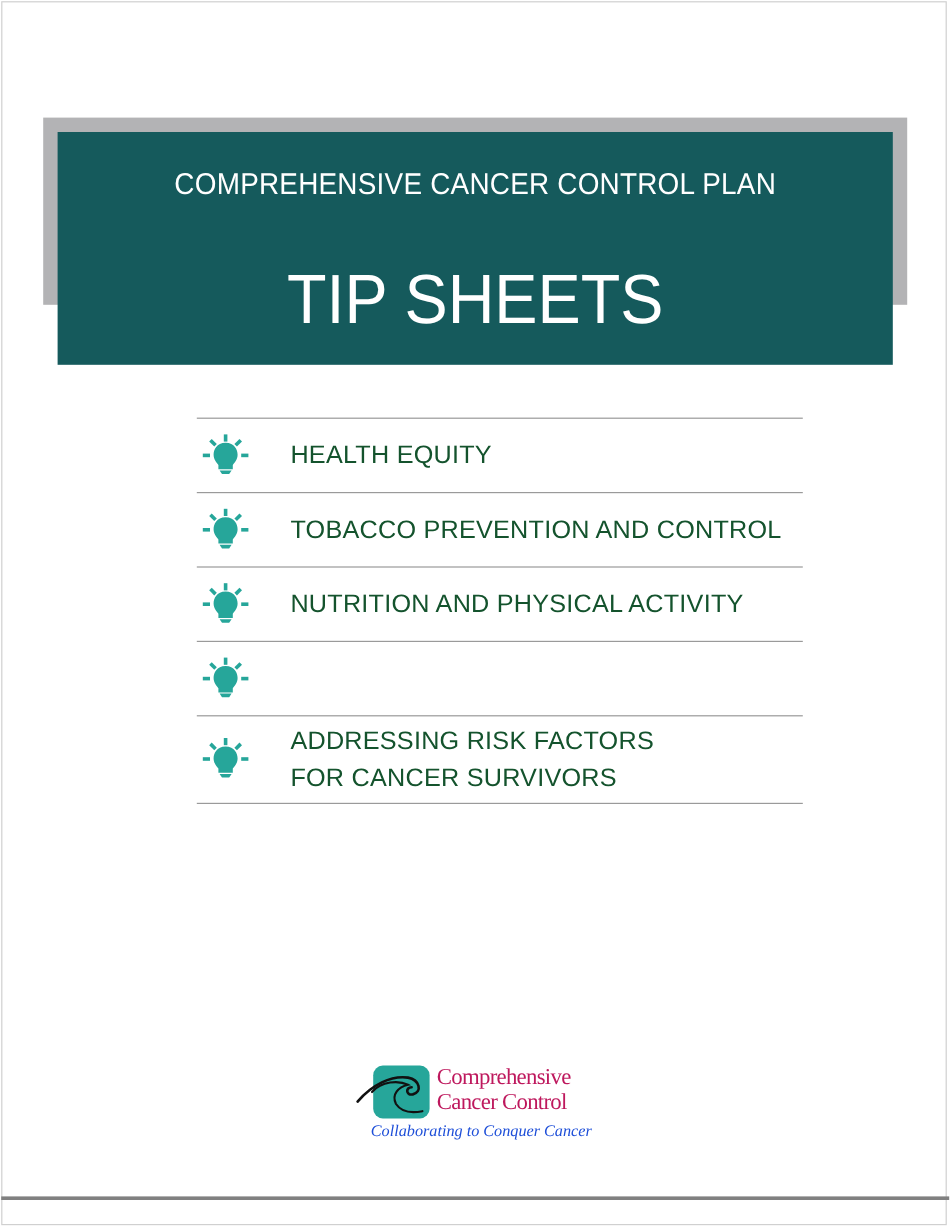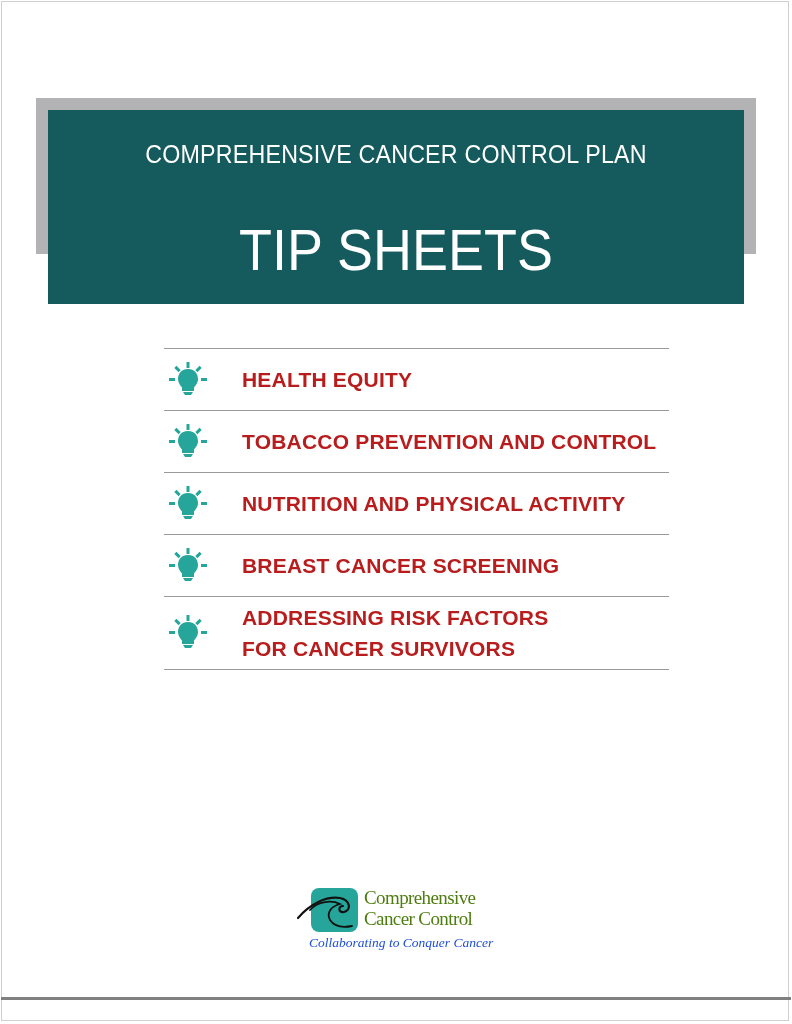--- a/index.html
+++ b/index.html
@@ -39,31 +39,31 @@
     position: relative; height: 61px; border-bottom: 1px solid #9a9a9a;
     display: flex; align-items: center;
   }
   .tip-item.tall { height: 72px; }
   .tip-icon {
     position: absolute; left: 4px; top: 50%; margin-top: -19px;
     width: 40px; height: 38px;
   }
   .tip-label {
     position: absolute; left: 78px;
-    color: #b91c1c; font-weight: bold; font-size: 21px;
+    color: #14532d; font-weight: normal; font-size: 21px;
     letter-spacing: 0.2px; line-height: 31px; white-space: nowrap;
   }
   .logo {
     position: absolute; left: 296px; top: 884px; width: 210px; height: 70px;
   }
   .logo-mark { position: absolute; left: 0; top: 0; width: 66px; height: 52px; }
   .logo-name {
     position: absolute; left: 68px; top: 3px;
     font-family: "Liberation Serif", serif; font-size: 19px; line-height: 21px;
-    color: #4d7c0f; letter-spacing: -0.6px;
+    color: #be185d; letter-spacing: -0.6px;
   }
   .logo-tagline {
     position: absolute; left: 13px; top: 51px;
     font-family: "Liberation Serif", serif; font-style: italic;
     font-size: 13.5px; color: #1d4ed8; white-space: nowrap;
   }
   .footer-bar {
     position: absolute; left: 1px; top: 997px; width: 790px; height: 3px;
     background: #808080;
   }
@@ -110,21 +110,20 @@
   <div class="tip-item">
     <svg class="tip-icon" viewBox="0 0 40 38">
         <use href="#bulb"></use>
       </svg>
     <span class="tip-label">NUTRITION AND PHYSICAL ACTIVITY</span>
   </div>
   <div class="tip-item">
     <svg class="tip-icon" viewBox="0 0 40 38">
         <use href="#bulb"></use>
       </svg>
-    <span class="tip-label">BREAST CANCER SCREENING</span>
   </div>
   <div class="tip-item tall">
     <svg class="tip-icon" viewBox="0 0 40 38">
         <use href="#bulb"></use>
       </svg>
     <span class="tip-label">
       <span style="display:block">ADDRESSING RISK FACTORS</span>
       <span style="display:block">FOR CANCER SURVIVORS</span>
     </span>
   </div>

